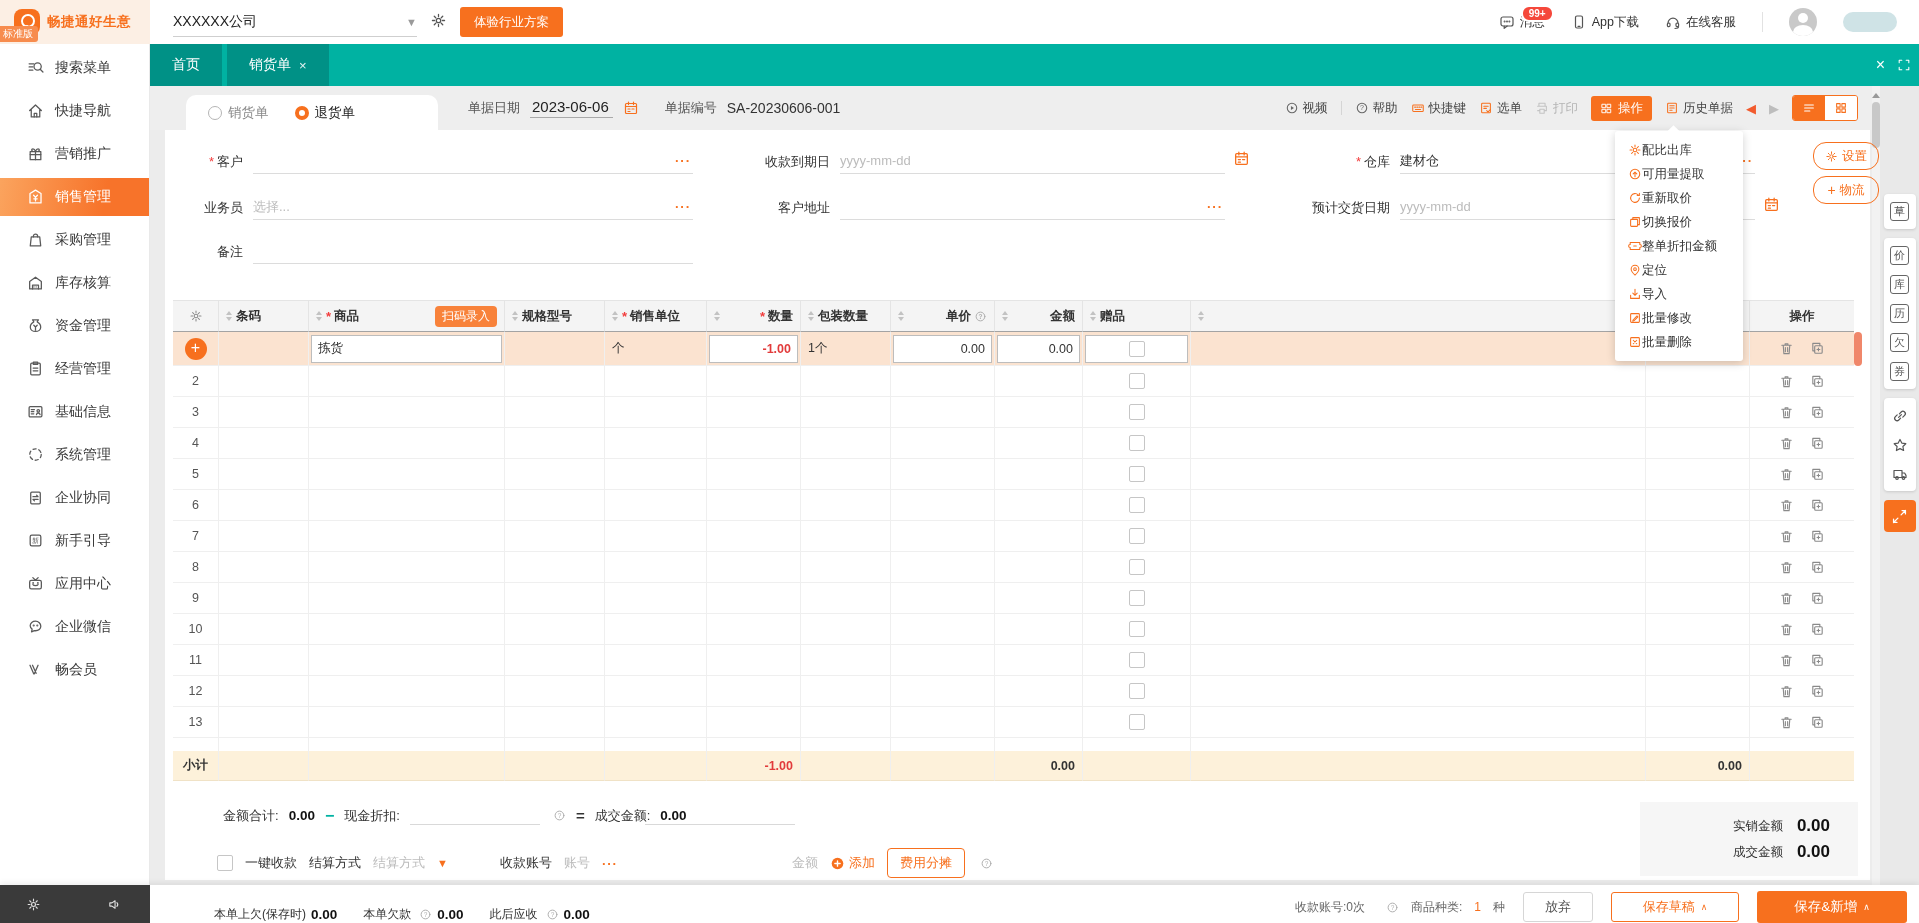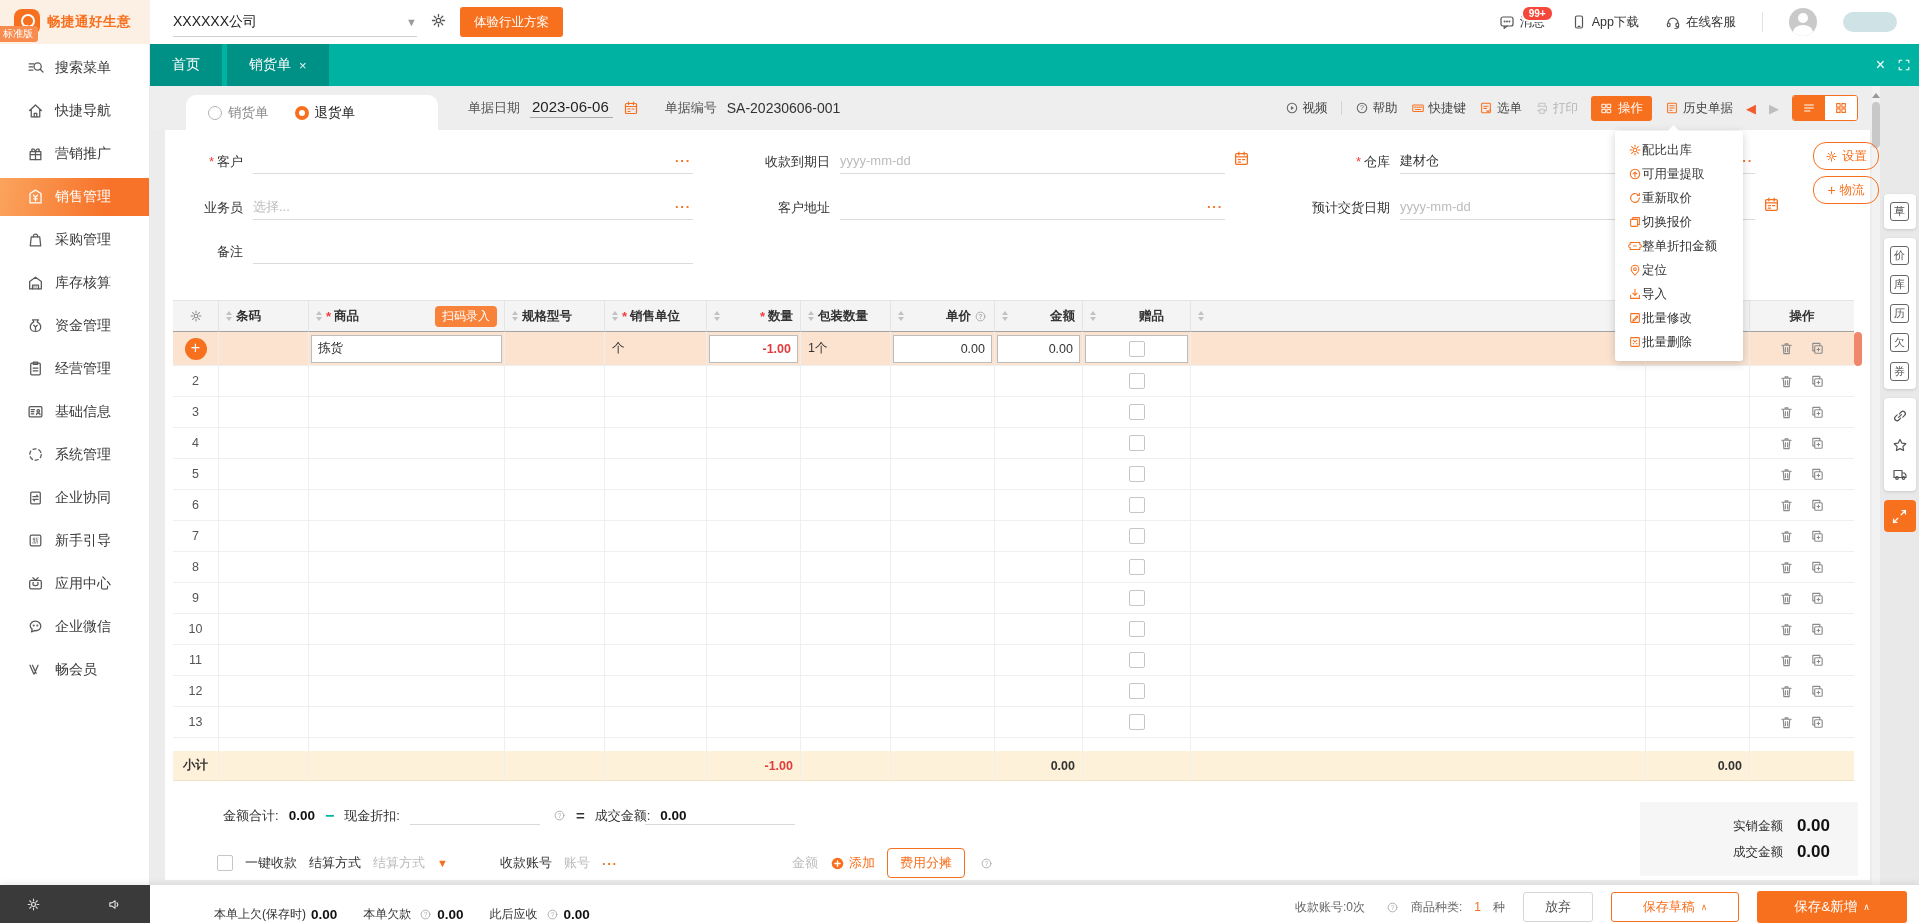--- a/index.html
+++ b/index.html
@@ -88,21 +88,21 @@
   .r1 .bc{height:34px;background:#fbe3d0;}
   .w0{width:46px;justify-content:center;}
   .w1{width:90px;}
   .w2{width:196px;}
   .w3{width:100px;}
   .w4{width:102px;}
   .w5{width:94px;}
   .w6{width:90px;}
   .w7{width:104px;}
   .w8{width:88px;}
-  .w9{width:108px;gap:39px;}
+  .w9{width:108px;}
   .w10{width:455px;}
   .w11{width:104px;}
   .w12{width:104px;border-right:none;justify-content:center;}
   .right{justify-content:flex-end;}
   .sort{display:inline-block;margin-right:4px;}
   .sort::before{content:"";display:block;border:3px solid transparent;border-bottom:4px solid #c2c2c2;margin-bottom:2px;}
   .sort::after{content:"";display:block;border:3px solid transparent;border-top:4px solid #c2c2c2;}
   .scan-chip{margin-left:auto;background:#f8823a;color:#fff;font-size:12px;font-weight:400;padding:2px 7px;border-radius:4px;cursor:pointer;}
   .q{font-size:13px;color:#adadad;margin-left:3px;}
   .plus-btn{width:22px;height:22px;border-radius:50%;background:#f7701e;color:#fff;font-size:16px;line-height:20px;text-align:center;cursor:pointer;}

